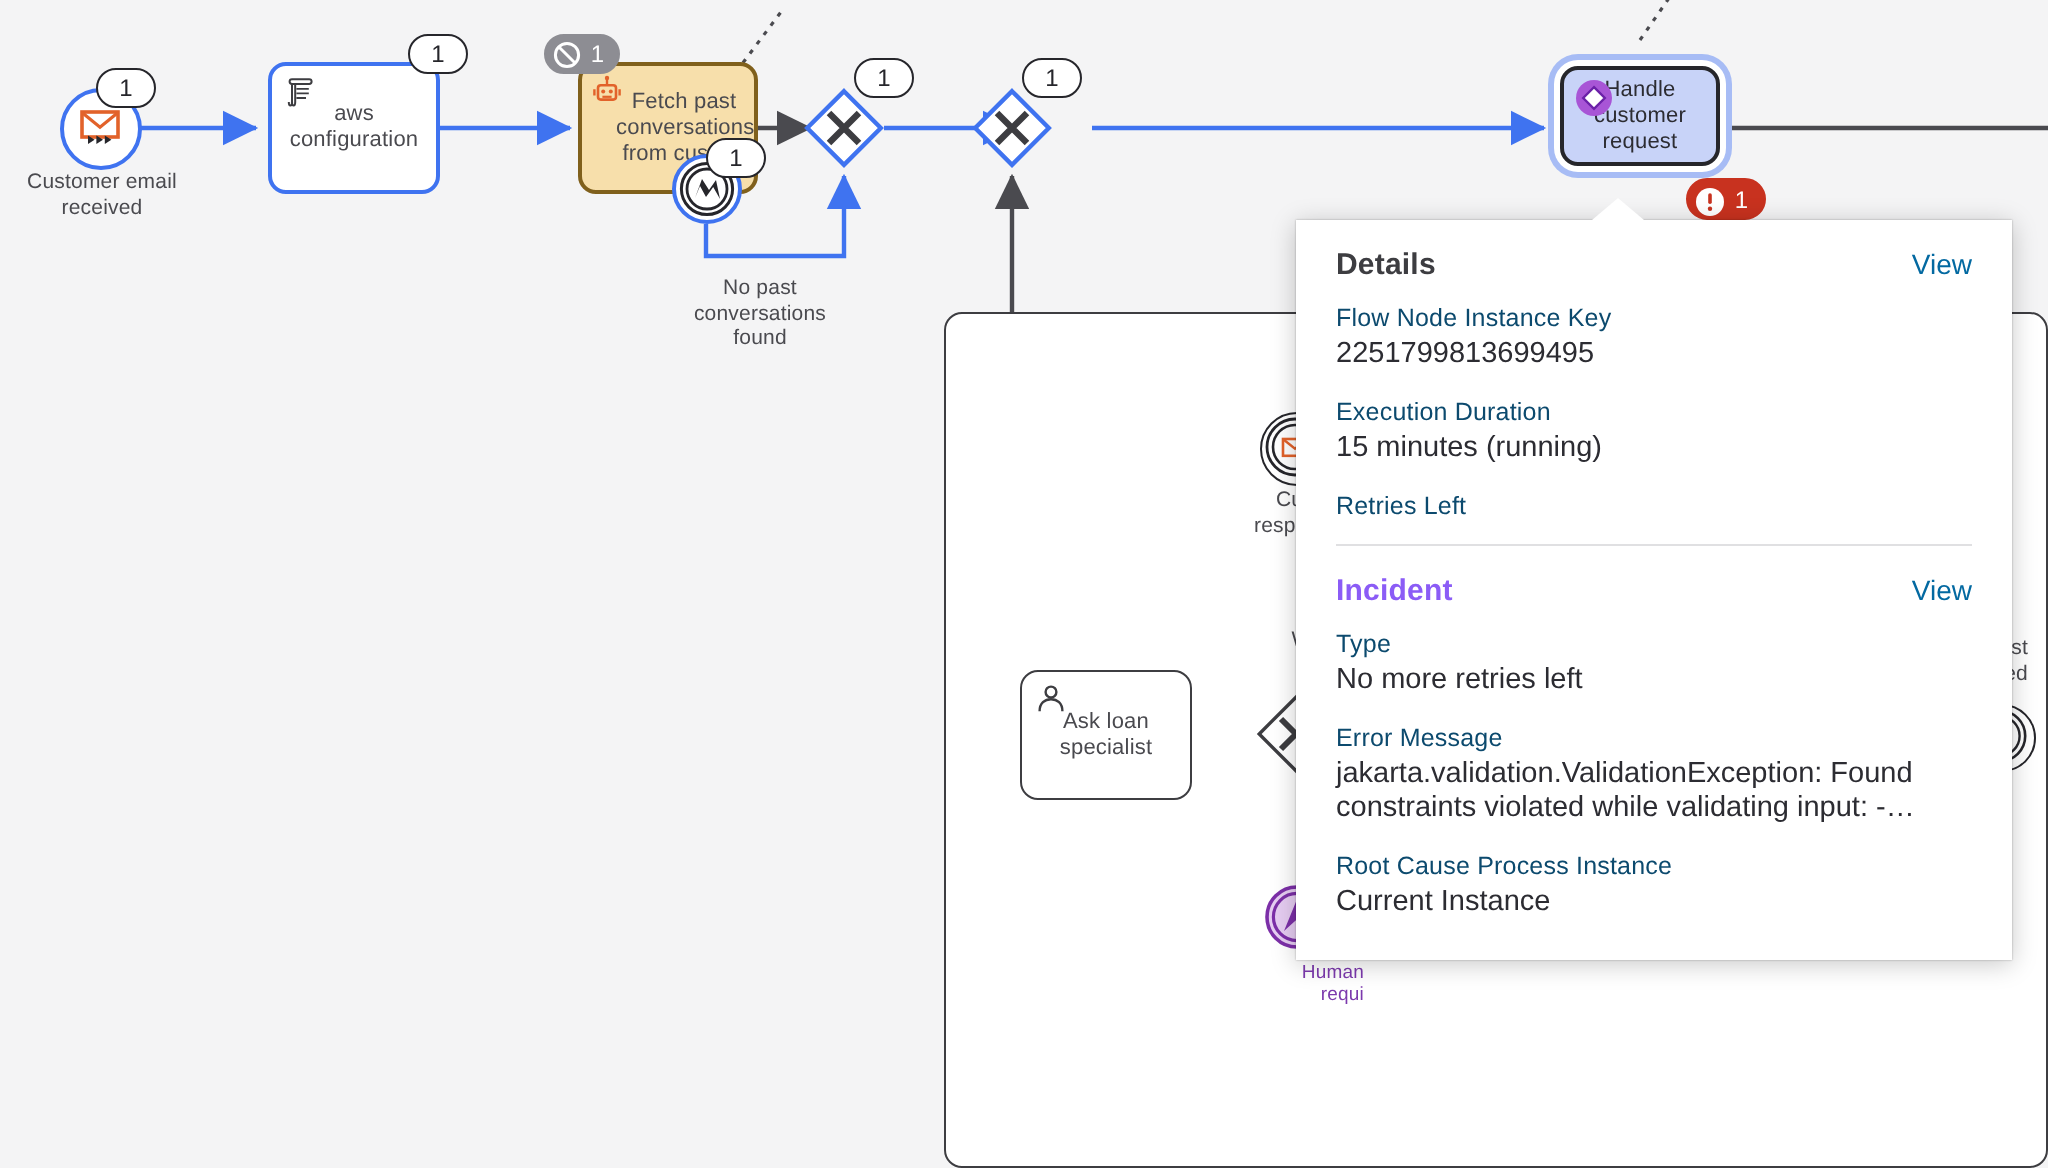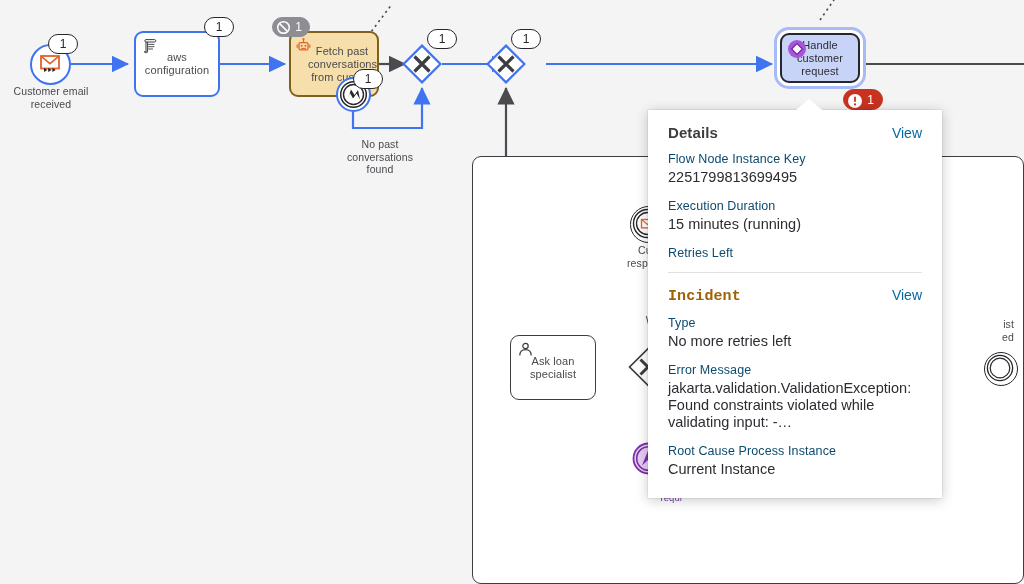--- a/index.html
+++ b/index.html
@@ -143,40 +143,40 @@
     border: 1.7px solid #3d3d41;
     border-radius: 9px;
     box-sizing: border-box;
   }
 
   
   #panel {
     position: absolute;
     left: 648px;
     top: 110px;
-    width: 294px;
+    width: 358px;
     background: #ffffff;
     box-shadow: 0 2px 12px rgba(0,0,0,0.22), 0 0 1px rgba(0,0,0,0.3);
     padding: 14px 20px 20px 20px;
     box-sizing: border-box;
     z-index: 40;
   }
   #panel .sec-head {
     display: flex;
     align-items: baseline;
     justify-content: space-between;
     margin-bottom: 11px;
   }
   #panel .sec-title {
     font-size: 15px;
     font-weight: bold;
     color: #3d3d41;
     letter-spacing: 0.1px;
   }
-  #panel .sec-title.danger { color: #a16207; font-family: Liberation Mono, monospace; }
+  #panel .sec-title.danger { color: #8b5cf6; }
   #panel .view-link {
     font-size: 14px;
     color: #0369a1;
     cursor: pointer;
   }
   #panel .field-label {
     font-size: 12.5px;
     color: #0c4a6e;
     margin-bottom: 3px;
     letter-spacing: 0.1px;

